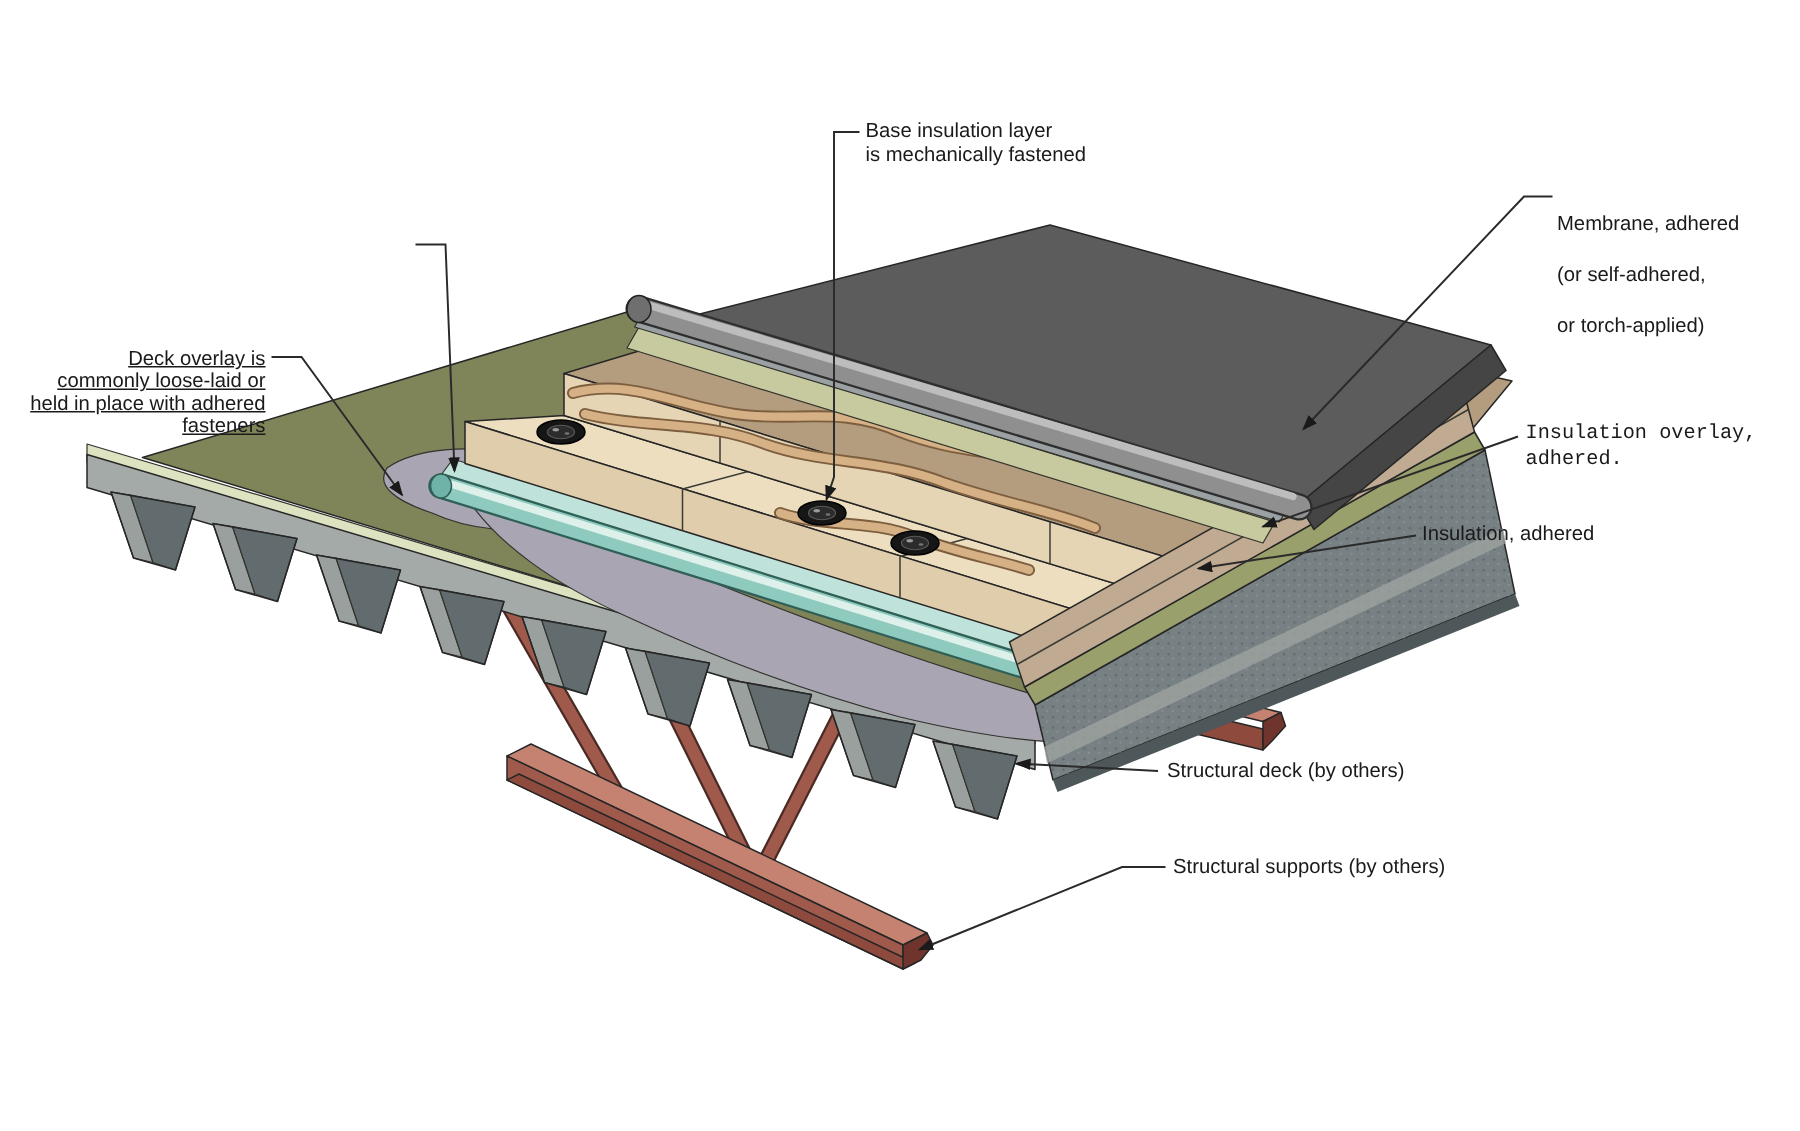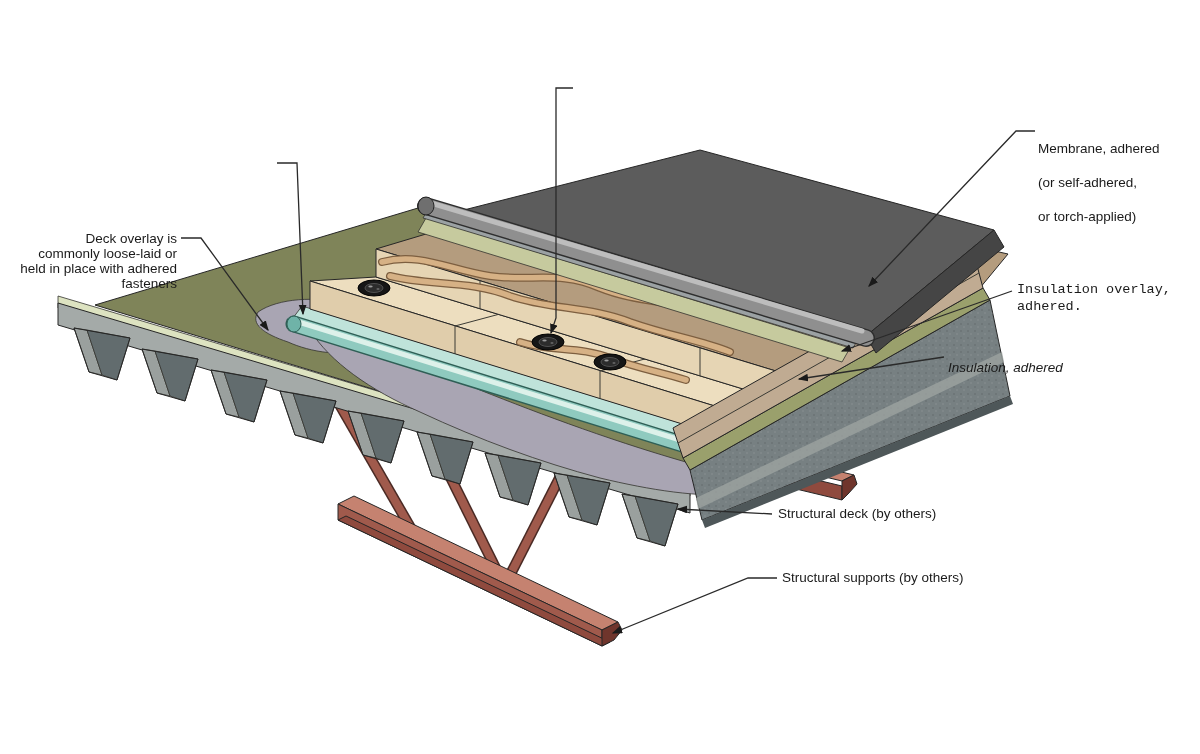--- a/index.html
+++ b/index.html
@@ -2,21 +2,21 @@
 <html><head>
 <meta charset="utf-8">
 <style>
   html,body{margin:0;padding:0;background:#fff;}
   .stage{position:relative;width:1200px;height:754px;background:#fff;overflow:hidden;
          font-family:"Liberation Sans",sans-serif;}
   .stage svg{position:absolute;left:0;top:0;}
   .label{position:absolute;font-size:13.5px;line-height:1.2;color:#1a1a1a;white-space:nowrap;}
   .label span{display:block;}
   .align-right{text-align:right;}
-  .lh15 span{line-height:15px;} .lh16 span{line-height:16px;}
+  .lh15 span{line-height:15px;text-decoration:underline;} .lh16 span{line-height:16px;}
   .lh17 span{line-height:17px;} .lh18 span{line-height:18px;margin-top:16px;}
   .edge{stroke:#262626;stroke-width:1;stroke-linejoin:round;}
   .edge-thin{stroke:#33332e;stroke-width:0.8;stroke-linejoin:round;}
   .tooth-light{fill:#9aa09e;} .tooth-dark{fill:#626c6e;}
   .ribbon-under{fill:none;stroke:#7d5f40;stroke-width:8;stroke-linecap:round;}
   .ribbon-over{fill:none;stroke-width:5.5;stroke-linecap:round;fill:none;}
   .leader{fill:none;stroke:#2a2a2a;stroke-width:1.3;}
   .joint{stroke:#3a3a34;stroke-width:1;}
 </style>
 </head>
@@ -156,41 +156,45 @@
     <polyline class="leader" points="1035,131 1016,131 869,286" marker-end="url(#arr)"></polyline>
     <polyline class="leader" points="277,163 297,163 303,314" marker-end="url(#arr)"></polyline>
     <polyline class="leader" points="181,238 201,238 268,330" marker-end="url(#arr)"></polyline>
     <polyline class="leader" points="1012,291 842,351" marker-end="url(#arr)"></polyline>
     <polyline class="leader" points="944,357 799,379" marker-end="url(#arr)"></polyline>
     <polyline class="leader" points="772,514 678,509" marker-end="url(#arr)"></polyline>
     <polyline class="leader" points="777,578 748,578 613,633" marker-end="url(#arr)"></polyline>
   </g>
 </svg>
 
+  <div class="label lh16" style="left:577px;top:79px;">
+    <span>Base insulation layer</span>
+    <span>is mechanically fastened</span>
+  </div>
 
   <div class="label lh18" style="left:1038px;top:124px;">
     <span>Membrane, adhered</span>
     <span>(or self-adhered,</span>
     <span>or torch-applied)</span>
   </div>
 
 
   <div class="label lh15 align-right" style="right:1023px;top:231px;">
     <span>Deck overlay is</span>
     <span>commonly loose-laid or</span>
     <span>held in place with adhered</span>
     <span>fasteners</span>
   </div>
 
   <div class="label lh17" style="left:1017px;top:281px;font-family:Liberation Mono, monospace;">
     <span>Insulation overlay,</span>
     <span>adhered.</span>
   </div>
 
-  <div class="label" style="left:948px;top:360px;font-style:italic;">
+  <div class="label" style="left:948px;top:348px;">
     <span>Insulation, adhered</span>
   </div>
 
   <div class="label" style="left:778px;top:506px;">
     <span>Structural deck (by others)</span>
   </div>
 
   <div class="label" style="left:782px;top:570px;">
     <span>Structural supports (by others)</span>
   </div>

